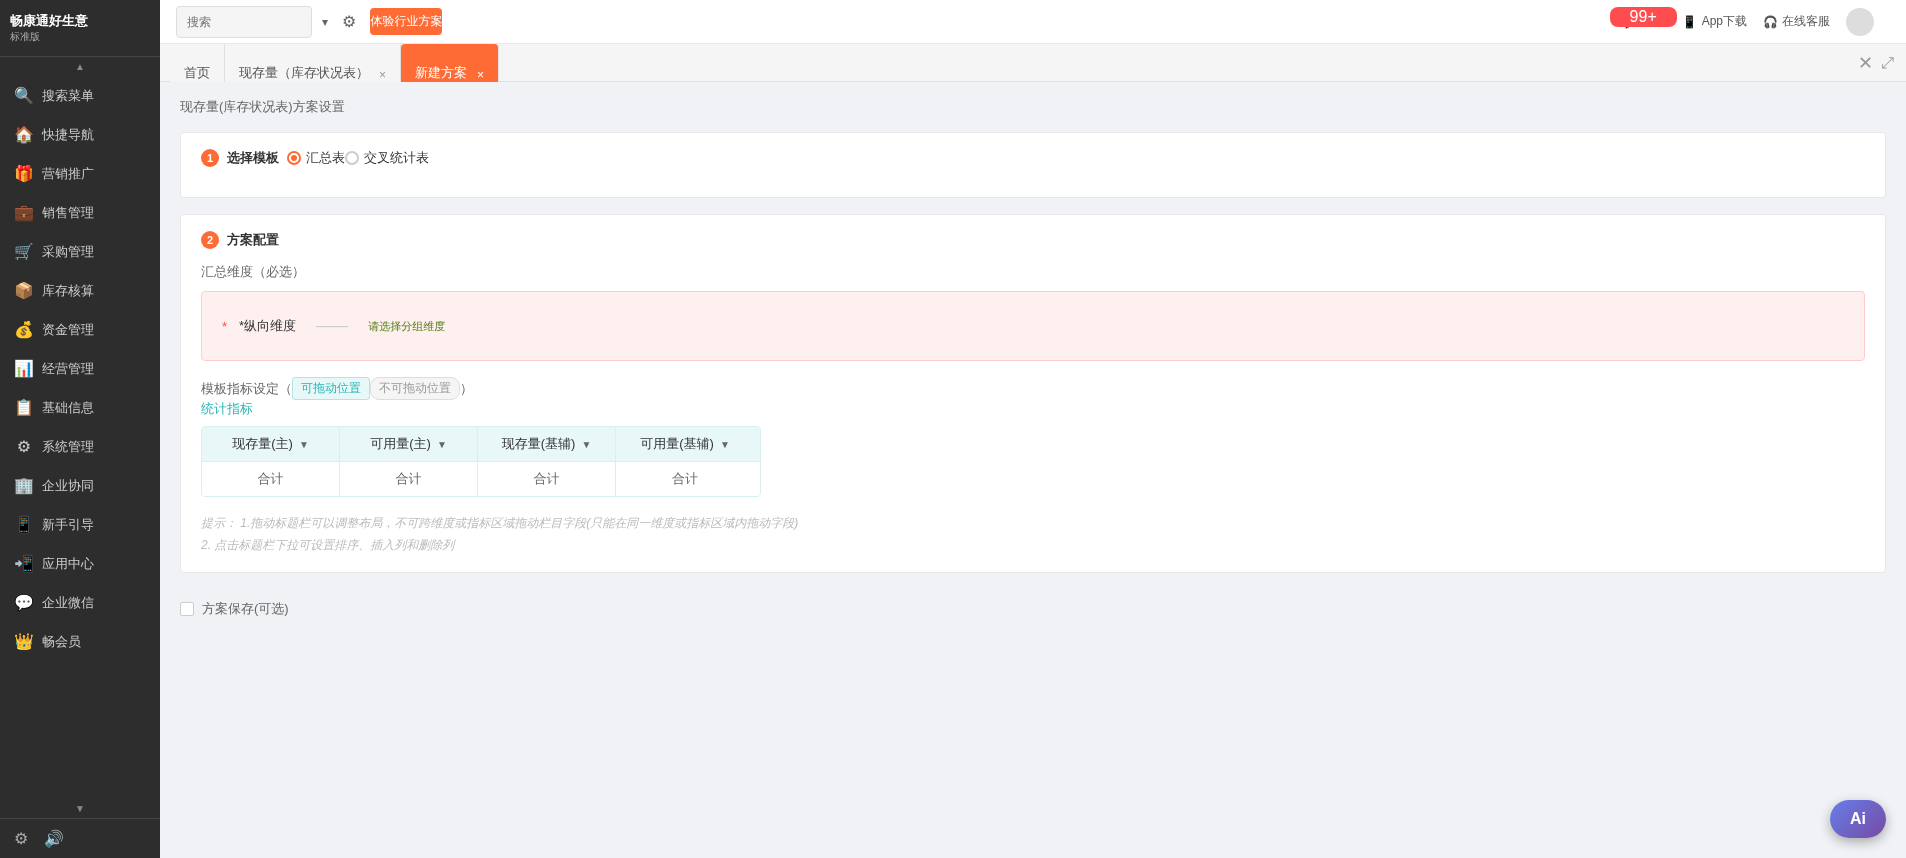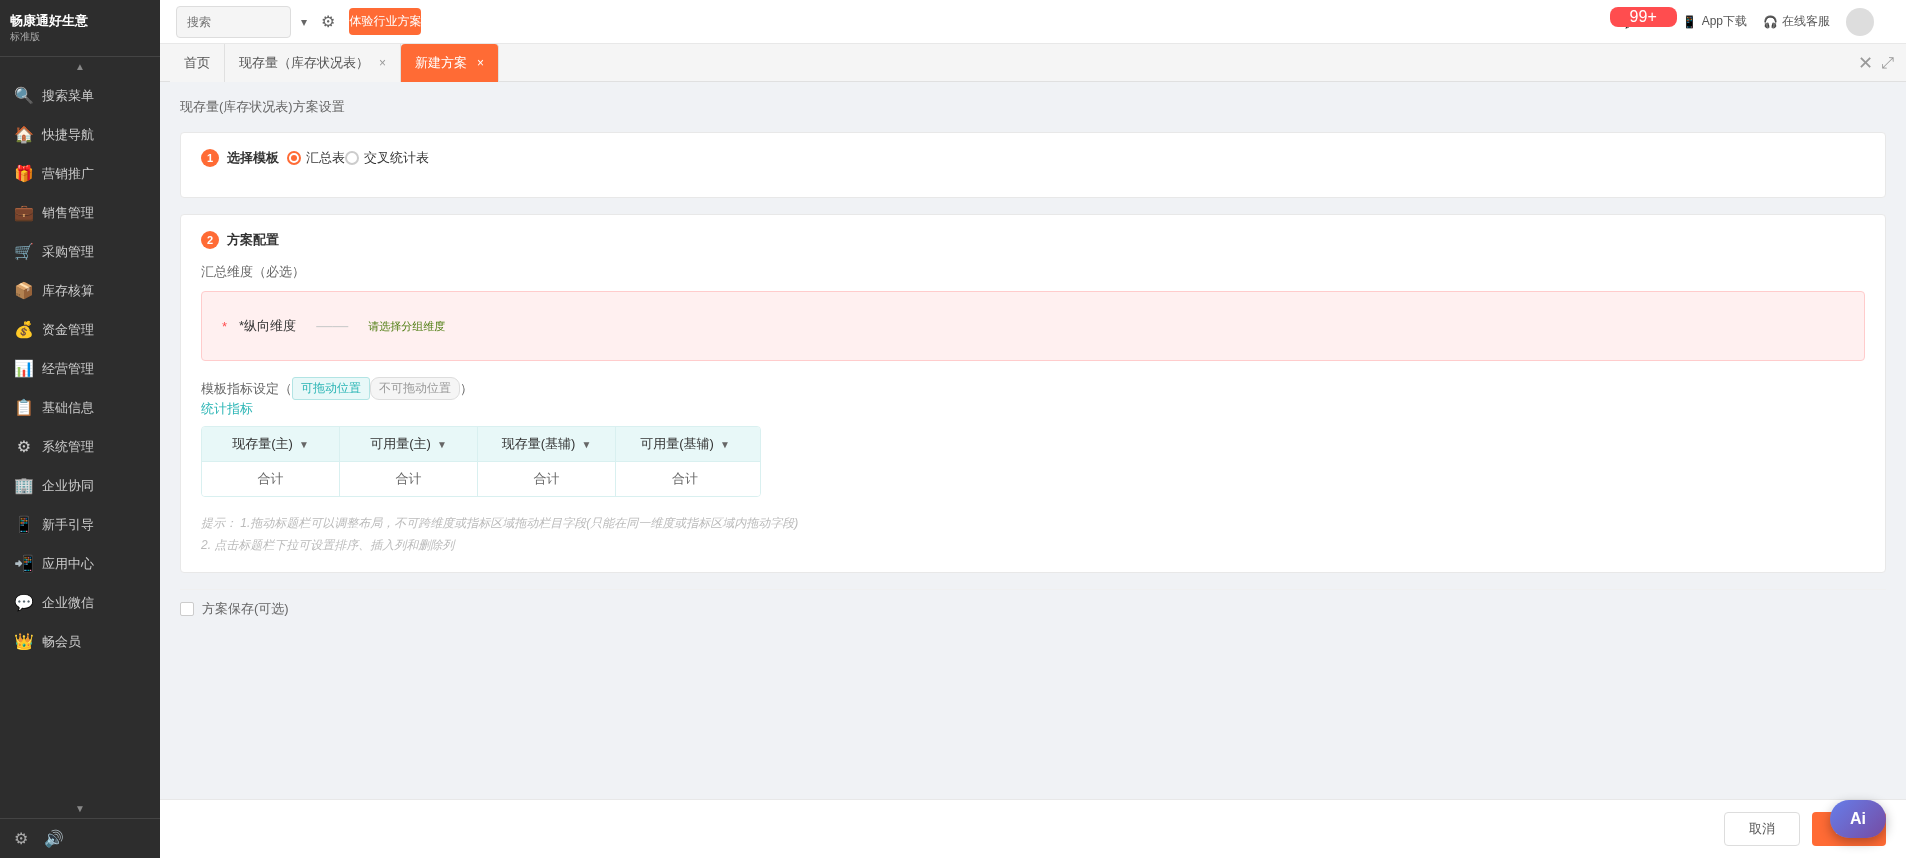--- a/index.html
+++ b/index.html
@@ -73,21 +73,21 @@
       gap: 10px;
       flex-shrink: 0;
     }
     .topbar-search {
       background: #f5f5f5;
       border: 1px solid #ddd;
       border-radius: 4px;
       padding: 8px 10px;
       font-size: 12px;
       color: #999;
-      width: 115px;
+      width: 136px;
     }
     .topbar-dropdown {
       color: #666;
       font-size: 12px;
       cursor: pointer;
     }
     .topbar-gear {
       color: #666;
       font-size: 16px;
       cursor: pointer;
@@ -139,21 +139,21 @@
       display: flex;
       align-items: center;
       padding: 0 0 0 10px;
       border-bottom: 1px solid #e0e0e0;
       flex-shrink: 0;
       height: 38px;
       gap: 0;
     }
     .tab-item {
       display: flex;
-      align-items: center;
+      align-items: flex-end;
       padding: 0 14px;
       height: 38px;
       font-size: 13px;
       cursor: pointer;
       color: #555;
       border-right: 1px solid #e0e0e0;
       gap: 6px;
       background: #f5f5f5;
     }
     .tab-item.active {
@@ -659,20 +659,16 @@
       </div>
     </div>
 
     <div class="save-option">
       <div class="checkbox-custom"></div>
       <span class="save-label">方案保存(可选)</span>
     </div>
 
   </div>
 
-  <div class="bottom-bar">
-    <button class="btn-cancel">取消</button>
-    <button class="btn-query">查询</button>
-  </div>
 
 </div>
 
 <div class="ai-btn">Ai</div>
 
 </body></html>

